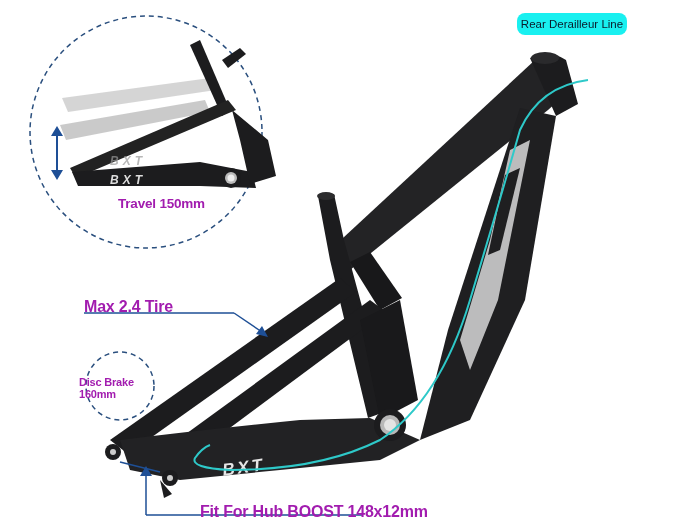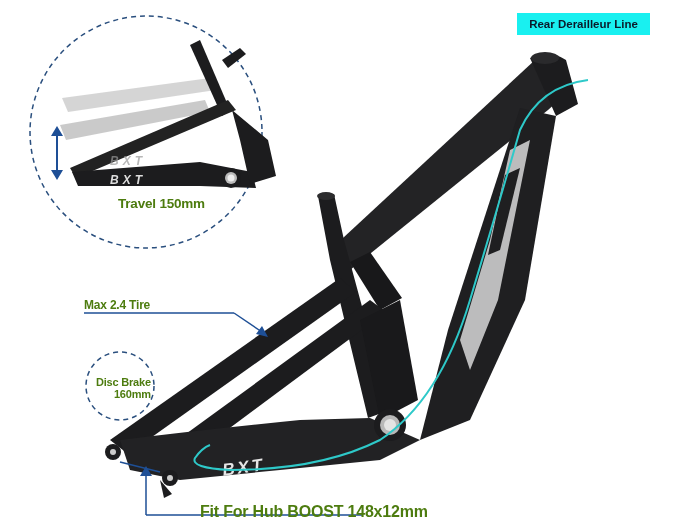--- a/index.html
+++ b/index.html
@@ -1,22 +1,22 @@
 <!DOCTYPE html>
 <html><head>
 <meta charset="utf-8">
 <style>
   html, body { margin: 0; padding: 0; background: #ffffff; }
   body { width: 680px; height: 526px; position: relative; overflow: hidden; font-family: "Liberation Sans", sans-serif; }
   .canvas { position: absolute; left: 0; top: 0; width: 680px; height: 526px; }
-  .label { position: absolute; font-family: "Liberation Sans", sans-serif; font-weight: bold; color: #4d7c0f; white-space: nowrap; letter-spacing: -0.2px; }
-  .badge { position: absolute; left: 517px; top: 13px; width: 133px; height: 22px; background: #19f0f0; color: #0b1a2a; font-size: 11.5px; font-weight: bold; display: flex; align-items: center; justify-content: center; font-family: "Liberation Sans", sans-serif; }
+  .label { position: absolute; font-family: "Liberation Sans", sans-serif; font-weight: bold; color: #a21caf; white-space: nowrap; letter-spacing: -0.2px; }
+  .badge { position: absolute; left: 517px; top: 13px; width: 110px; height: 22px; background: #19f0f0; color: #0b1a2a; font-size: 11.5px; font-weight: normal; display: flex; align-items: center; justify-content: center; font-family: "Liberation Sans", sans-serif; border-radius: 8px; }
   .travel { left: 118px; top: 196px; font-size: 13.5px; }
-  .tire { left: 84px; top: 298px; font-size: 12px; }
-  .disc { left: 96px; top: 376px; font-size: 11px; text-align: right; line-height: 12px; }
+  .tire { left: 84px; top: 298px; font-size: 16px; }
+  .disc { left: 79px; top: 376px; font-size: 11px; text-align: left; line-height: 12px; }
   .hub { left: 200px; top: 503px; font-size: 16px; }
 </style>
 </head>
 <body>
 
 <svg class="canvas" viewBox="0 0 680 526" xmlns="http://www.w3.org/2000/svg">
 
   <circle cx="146" cy="132" r="116" fill="none" stroke="#2a4f7e" stroke-width="1.5" stroke-dasharray="5,4"></circle>
 
   <g opacity="0.35">

